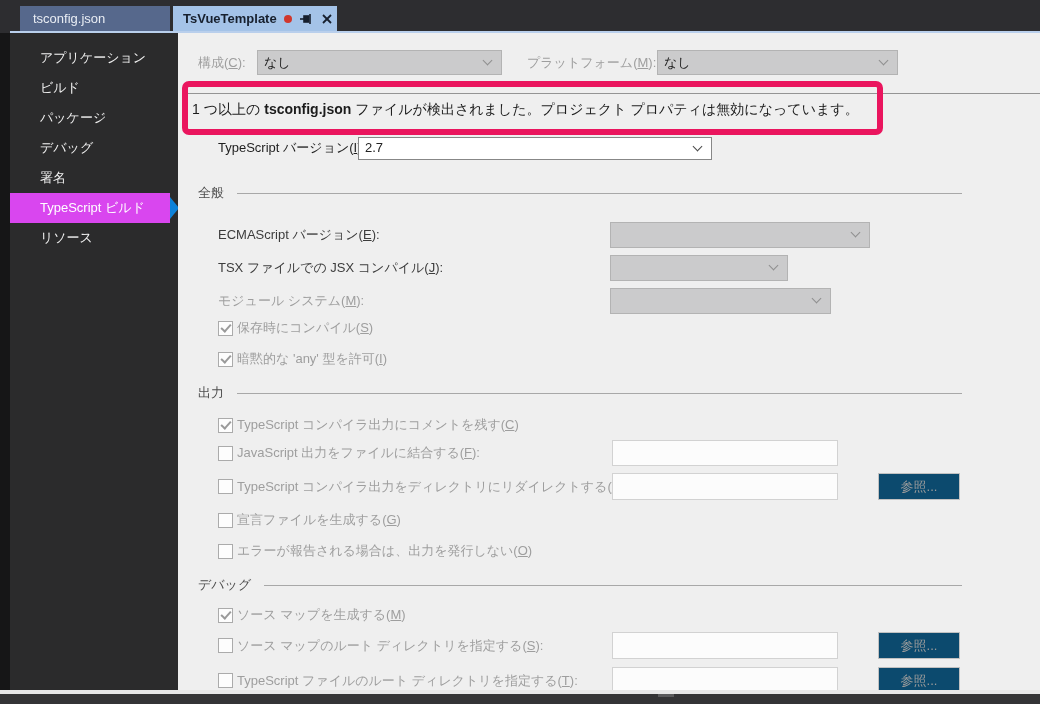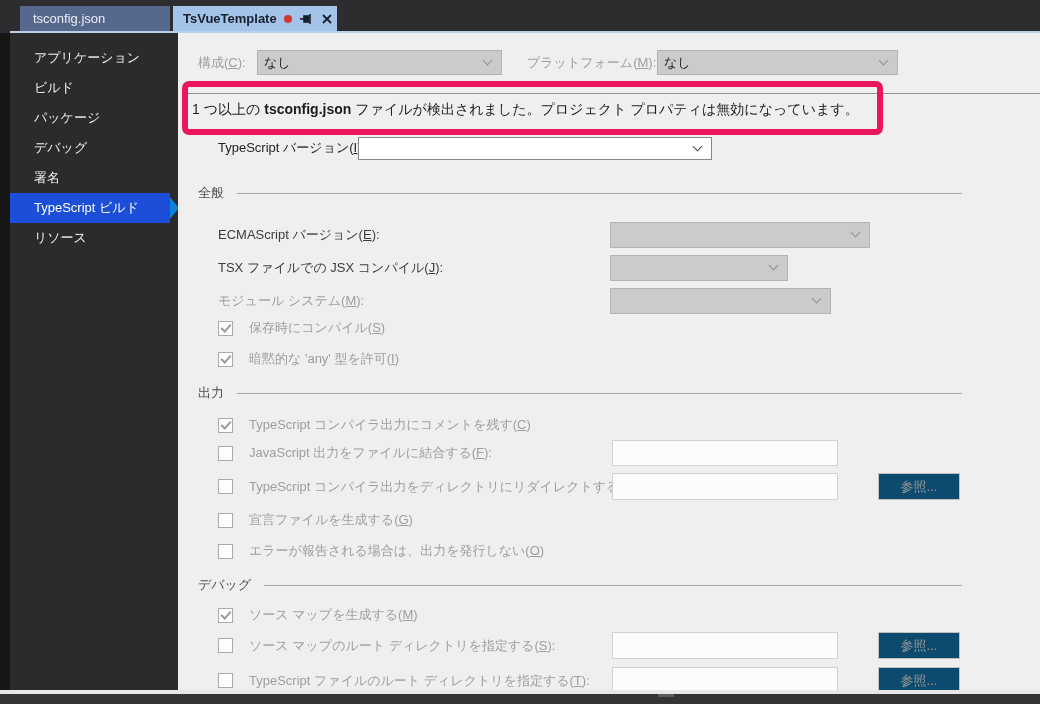--- a/index.html
+++ b/index.html
@@ -19,22 +19,22 @@
   .tab-inactive { left:20px; width:150px; background:#56688c; color:#e9edf4; padding-left:13px; }
   .tab-active { left:173px; width:164px; background:#a4c3e8; color:#17202e; font-weight:700; padding:0 8px 0 10px; gap:7px; }
   .tab-accent { position:absolute; left:10px; top:31px; width:1030px; height:2px; background:#b9cfec; }
   .dirty-dot { width:8px; height:8px; border-radius:50%; background:#d0372d; flex:0 0 auto; }
   .tab-icon { width:14px; height:14px; flex:0 0 auto; }
 
   
   .left-strip { position:absolute; left:0; top:33px; width:10px; height:657px; background:#161617; }
   .sidebar { position:absolute; left:10px; top:33px; width:168px; height:657px; background:#2b2b2c; color:#f2f2f2; }
   .sidebar ul { list-style:none; margin-top:10px; }
-  .sidebar li { position:relative; height:30px; line-height:30px; padding-left:24px; width:160px; cursor:pointer; white-space:nowrap; }
-  .sidebar li.selected { background:#1d4ed8; color:#ffffff; }
+  .sidebar li { position:relative; height:30px; line-height:30px; padding-left:30px; width:160px; cursor:pointer; white-space:nowrap; }
+  .sidebar li.selected { background:#d946ef; color:#ffffff; }
   .sidebar li.selected .sel-arrow {
     position:absolute; left:160px; top:4px; width:0; height:0;
     border-top:11px solid transparent; border-bottom:11px solid transparent;
     border-left:9px solid #0d82d9;
   }
 
   
   .content { position:absolute; left:178px; top:33px; width:862px; height:657px; background:#efefef; overflow:hidden; }
 
   .lbl-dis { color:#9e9e9e; }
@@ -55,21 +55,21 @@
   .tin { position:absolute; background:#fcfcfc; border:1px solid #d2d2d2; }
 
   
   .btn { position:absolute; background:#0c4a6e; border:1px solid #c1c1c1; color:#9b9b9b; text-align:center; }
 
   
   .sec { position:absolute; left:20px; right:78px; height:20px; display:flex; align-items:center; gap:13px; color:#4d4d4d; }
   .sec .sec-line { flex:1; border-top:1px solid #a8a8a8; }
 
   
-  .cbrow { position:absolute; display:flex; align-items:center; gap:16px; white-space:nowrap; }
+  .cbrow { position:absolute; display:flex; align-items:center; gap:4px; white-space:nowrap; }
   .cb { position:relative; width:15px; height:15px; background:#fdfdfd; border:1px solid #ababab; flex:0 0 auto; }
   .cb.checked::after { content:""; position:absolute; left:2px; top:2px; width:8px; height:4px;
                        border-left:2px solid #9a9a9a; border-bottom:2px solid #9a9a9a; transform:rotate(-48deg); }
 
   
   .msg-line { position:absolute; left:10px; top:60px; width:852px; border-top:1px solid #949494; z-index:1; }
   .redbox { position:absolute; left:4px; top:48px; width:701px; height:54px;
             border:6px solid #ea155e; border-radius:7px; z-index:3; }
   .msg { position:absolute; left:14px; top:68px; font-size:14px; color:#1c1c1c; z-index:2; white-space:nowrap; }
   .msg b { font-weight:700; }
@@ -140,20 +140,21 @@
     </div>
 
     <div class="msg-line"></div>
     <div class="msg">
       <span>1 つ以上の </span><b>tsconfig.json</b><span> ファイルが検出されました。プロジェクト プロパティは無効になっています。</span>
     </div>
     <div class="redbox"></div>
 
     <span class="abs lbl-on mn" style="left:40px; top:103px; line-height:24px;">TypeScript バージョン(<u>I</u>):</span>
     <div class="dd dd-on" style="left:180px; top:104px; width:354px; height:23px;">
+      <span class="val">2.7</span>
       <span class="chev"></span>
     </div>
 
     <div class="sec" style="top:150px;">
       <span>全般</span>
       <span class="sec-line"></span>
     </div>
 
     <span class="abs lbl-mid mn" style="left:40px; top:189px; line-height:26px;">ECMAScript バージョン(<u>E</u>):</span>
     <div class="dd" style="left:432px; top:189px; width:260px; height:26px;">

